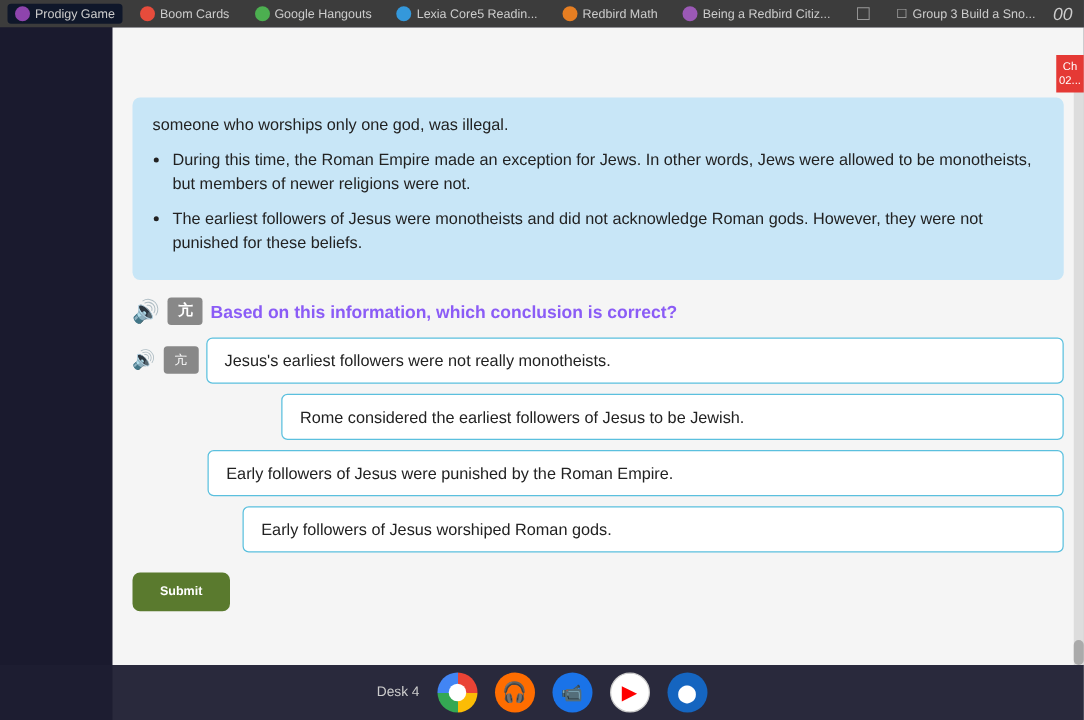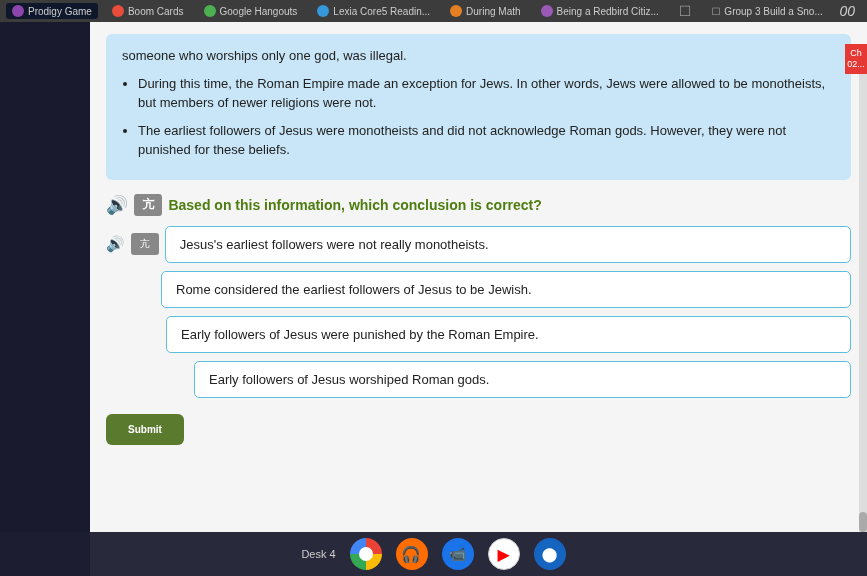--- a/index.html
+++ b/index.html
@@ -82,20 +82,21 @@
 
     
     .info-box {
       background: #c8e6f7;
       border-radius: 6px;
       padding: 12px 16px;
       margin-bottom: 14px;
       font-size: 13px;
       color: #222;
       line-height: 1.5;
+      margin-top: 44px;
     }
 
     .info-box ul {
       padding-left: 16px;
     }
 
     .info-box li {
       margin-bottom: 8px;
     }
 
@@ -122,21 +123,21 @@
       align-items: center;
       justify-content: center;
       font-size: 10px;
       color: white;
       cursor: pointer;
     }
 
     .question-text {
       font-size: 14px;
       font-weight: bold;
-      color: #4d7c0f;
+      color: #8b5cf6;
     }
 
     .choice-box {
       flex: 1;
       border: 1.5px solid #5bc0de;
       border-radius: 5px;
       padding: 10px 14px;
       background: white;
       font-size: 13px;
       color: #222;
@@ -244,21 +245,21 @@
   <div class="tab-item">
     <span class="fav tab-hangouts"></span>
     <span>Google Hangouts</span>
   </div>
   <div class="tab-item">
     <span class="fav tab-lexia"></span>
     <span>Lexia Core5 Readin...</span>
   </div>
   <div class="tab-item">
     <span class="fav tab-redbird"></span>
-    <span>During Math</span>
+    <span>Redbird Math</span>
   </div>
   <div class="tab-item">
     <span class="fav tab-being"></span>
     <span>Being a Redbird Citiz...</span>
   </div>
   <div class="tab-item">
     <span style="color:#999; font-size:14px;">☐</span>
   </div>
   <div class="tab-item">
     <span style="color:#aaa; font-size:10px;">☐</span>
@@ -291,21 +292,21 @@
 
     
     <div style="margin-left:0;">
 
       <div class="first-choice-row" style="margin-left:0; display:flex; align-items:center; gap:6px; margin-bottom:8px;">
         <span class="audio-icon" style="font-size:15px;">🔊</span>
         <span class="translate-icon">亢</span>
         <div class="choice-box">Jesus's earliest followers were not really monotheists.</div>
       </div>
 
-      <div style="margin-left:28px; margin-bottom:8px;padding-left:27px;">
+      <div style="margin-left:92px; margin-bottom:8px;padding-left:27px;">
         <div class="choice-box">Rome considered the earliest followers of Jesus to be Jewish.</div>
       </div>
 
       <div style="margin-left:60px; margin-bottom:8px;">
         <div class="choice-box">Early followers of Jesus were punished by the Roman Empire.</div>
       </div>
 
       <div style="margin-left:88px; margin-bottom:10px;">
         <div class="choice-box">Early followers of Jesus worshiped Roman gods.</div>
       </div>

